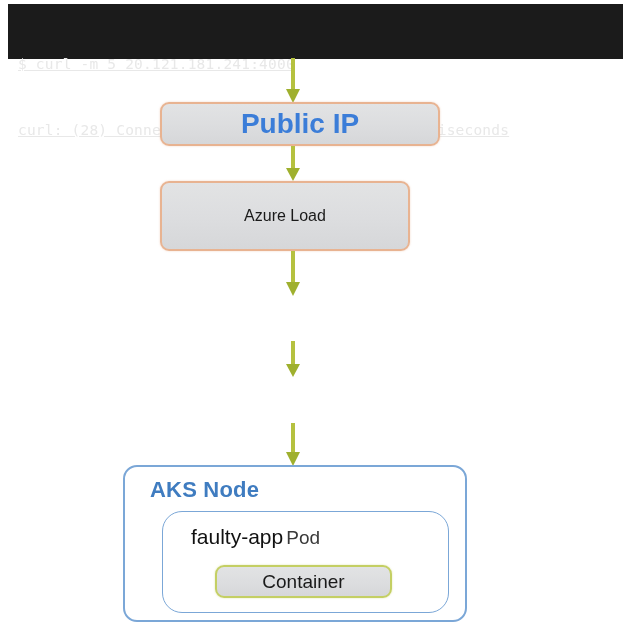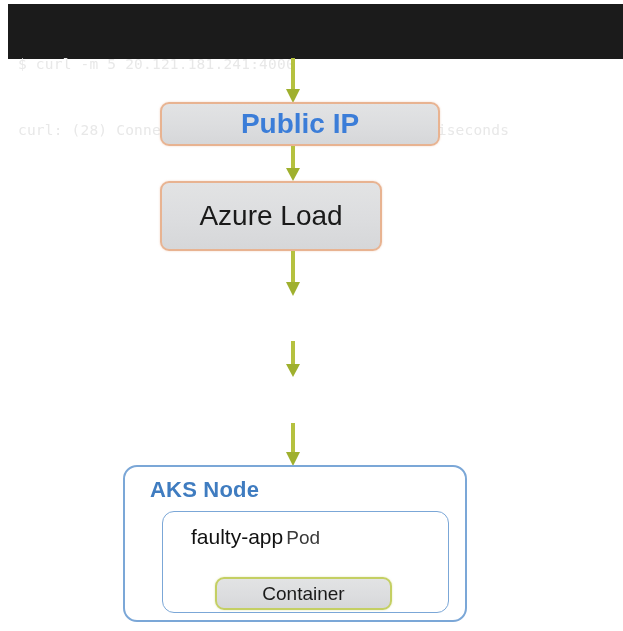--- a/index.html
+++ b/index.html
@@ -29,21 +29,21 @@
     background: #1b1b1b;
     padding: 5px 0 0 10px;
     box-sizing: border-box;
     font-family: "DejaVu Sans Mono", "Liberation Mono", monospace;
     font-size: 14.5px;
     line-height: 22px;
     color: #e8e8e8;
     letter-spacing: 0.2px;
     white-space: pre;
   }
-  .terminal .line { display: block; }
+  .terminal .line { display: block; text-decoration: underline; }
 
   
   .arrow {
     position: absolute;
     overflow: visible;
   }
 
   
   .node {
     position: absolute;
@@ -66,22 +66,22 @@
   }
   .node .label { line-height: 1.22; }
 
   #public-ip {
     left: 160px; top: 102px; width: 280px; height: 44px;
     font-size: 28px;
   }
   #public-ip .label { color: #3b7dd8; font-weight: 600; }
 
   #azure-lb {
-    left: 160px; top: 181px; width: 222px; height: 70px;
-    font-size: 28px;
+    left: 160px; top: 181px; width: 250px; height: 70px;
+    font-size: 16px;
   }
 
   #service {
     left: 186px; top: 296px; width: 211px; height: 45px;
     font-size: 20px;
   }
 
   #endpoints {
     left: 186px; top: 377px; width: 212px; height: 46px;
     font-size: 20px;
@@ -103,41 +103,40 @@
     color: #3f7cc0;
     font-weight: 600;
     letter-spacing: 0.2px;
   }
 
   #pod {
     position: absolute;
     left: 162px; top: 511px; width: 287px; height: 102px;
     box-sizing: border-box;
     border: 1.7px solid #7ba7d7;
-    border-radius: 12px;
+    border-radius: 20px;
     background: #ffffff;
   }
   #pod-label {
     position: absolute;
     left: 28px; top: 13px;
     font-size: 21px;
     color: #111111;
     white-space: nowrap;
   }
   #pod-label .podword {
     font-size: 19px;
     color: #3a3a3a;
     margin-left: 3px;
   }
 
   #container {
     position: absolute;
     left: 215px; top: 565px; width: 177px; height: 33px;
     font-size: 19px;
-    margin-top: 12px;
   }
 </style>
 </head>
 <body>
 
 <div id="page">
 
   <div class="terminal">
     <span class="line">$ curl -m 5 20.121.181.241:4000</span>
     <span class="line">curl: (28) Connection timed out after 5000 milliseconds</span>

